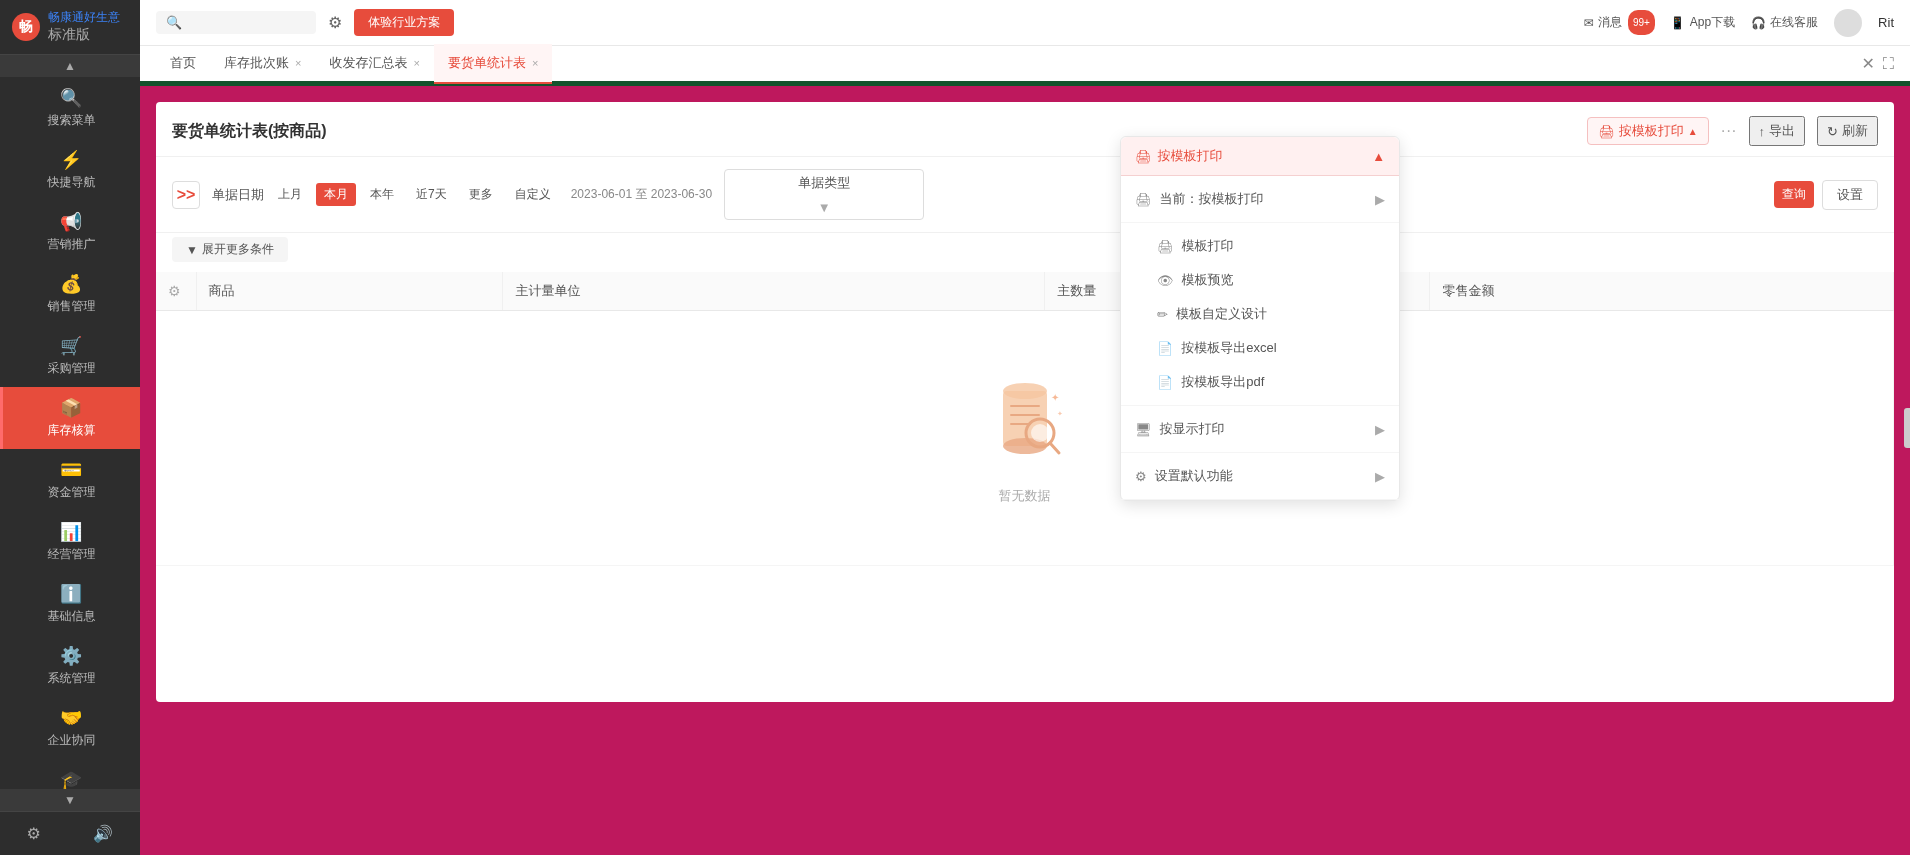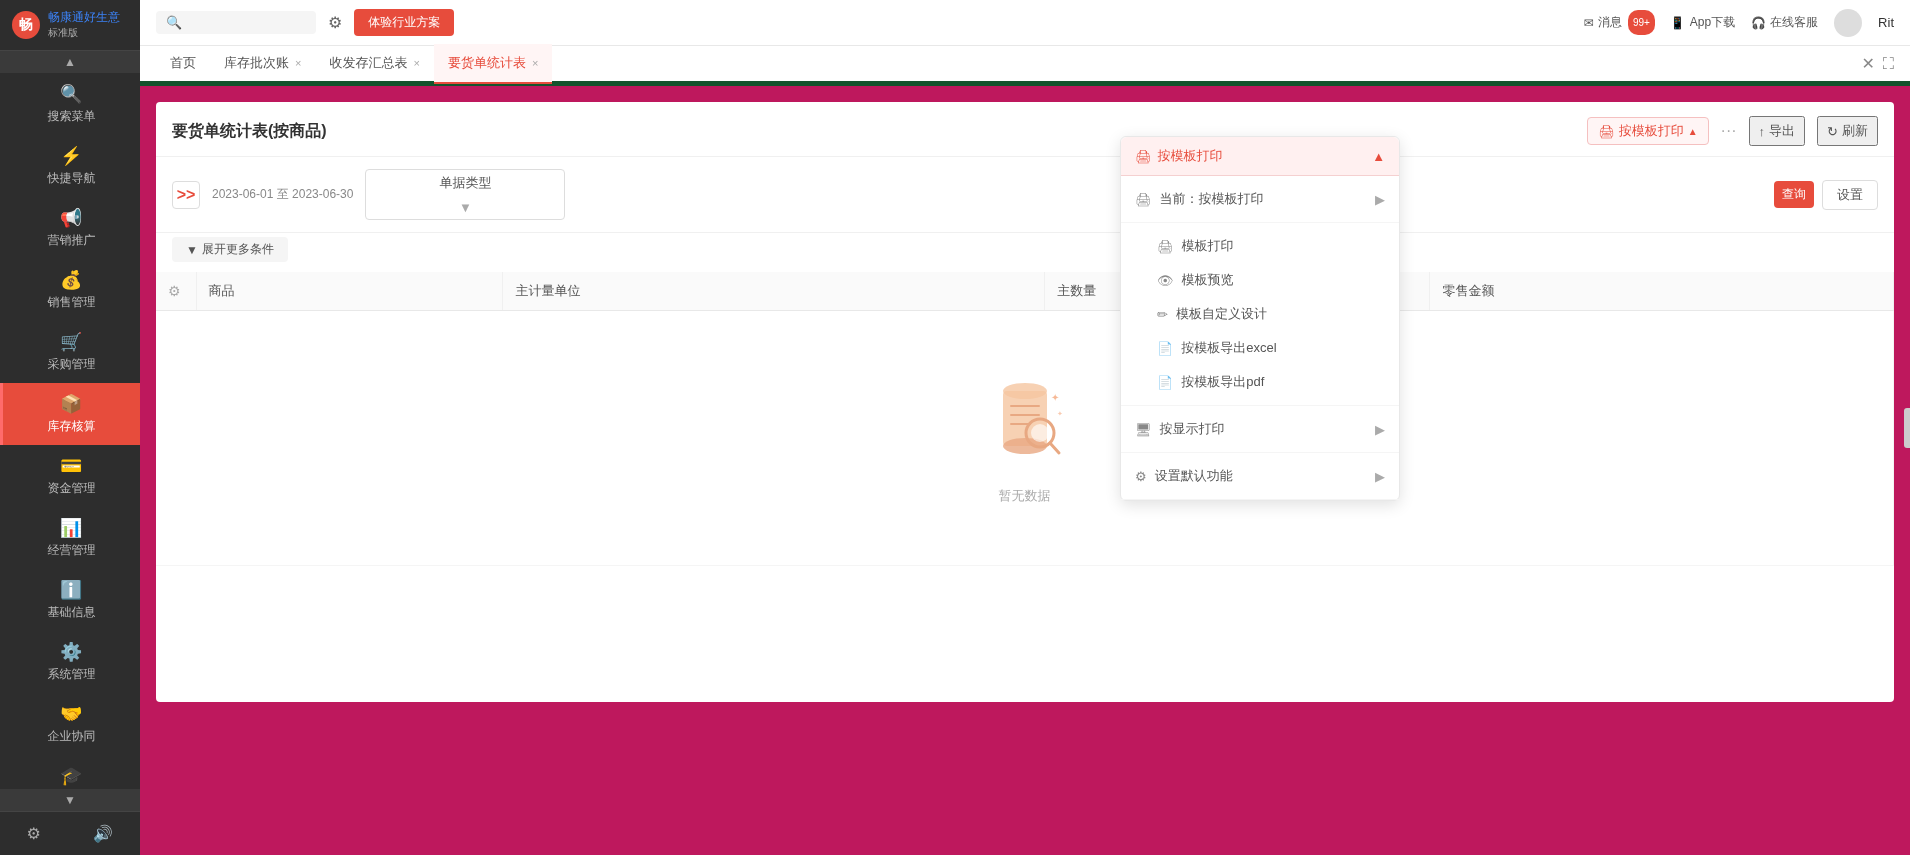--- a/index.html
+++ b/index.html
@@ -26,21 +26,21 @@
     .sidebar-logo-icon {
       width: 28px; height: 28px;
       background: #e74c3c;
       border-radius: 50%;
       display: flex; align-items: center; justify-content: center;
       color: white; font-weight: bold; font-size: 14px;
       margin-right: 8px;
       flex-shrink: 0;
     }
     .sidebar-logo-text { font-size: 12px; color: #3b82f6; line-height: 1.3; }
-    .sidebar-logo-sub { font-size: 10px; color: #aaa; }
+    .sidebar-logo-sub { font-size: 14px; color: #aaa; }
 
     .sidebar-scroll { flex: 1; overflow-y: auto; overflow-x: hidden; }
     .sidebar-scroll::-webkit-scrollbar { width: 4px; }
     .sidebar-scroll::-webkit-scrollbar-thumb { background: #555; }
 
     .sidebar-item {
       display: flex;
       flex-direction: column;
       align-items: center;
       padding: 10px 6px;
@@ -443,20 +443,29 @@
           </button>
           <button class="btn-refresh">
             <span>↻</span>
             <span>刷新</span>
           </button>
         </div>
       </div>
 
       <div class="filter-bar">
         <div class="filter-icon-btn" style="color:#e74c3c; font-weight:bold; font-size:16px;">&gt;&gt;</div>
+        <div class="date-filter">
+          <span class="date-label">单据日期</span>
+          <span class="date-btn">上月</span>
+          <span class="date-btn active">本月</span>
+          <span class="date-btn">本年</span>
+          <span class="date-btn">近7天</span>
+          <span class="date-btn">更多</span>
+          <span class="date-btn">自定义</span>
+        </div>
         <span class="date-range">2023-06-01 至 2023-06-30</span>
         <div class="filter-select">
           <span>单据类型</span>
           <span style="flex:1;"></span>
           <span style="color:#aaa;">▼</span>
         </div>
         <div style="display:flex;align-items:center;gap:8px;margin-left:auto;">
           <button class="topbar-trial" style="padding:5px 8px;">查询</button>
           <button style="border:1px solid #ddd; background:#fff; padding:5px 14px; border-radius:4px; cursor:pointer; font-size:13px; color:#555;">设置</button>
         </div>

